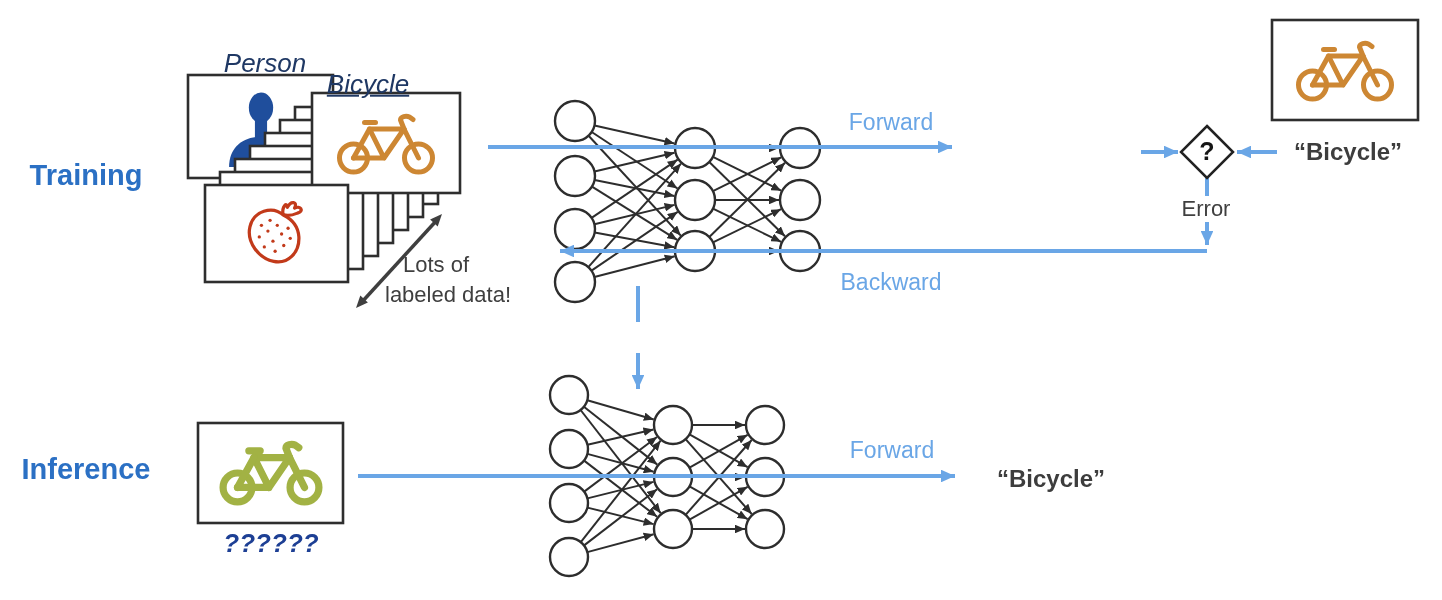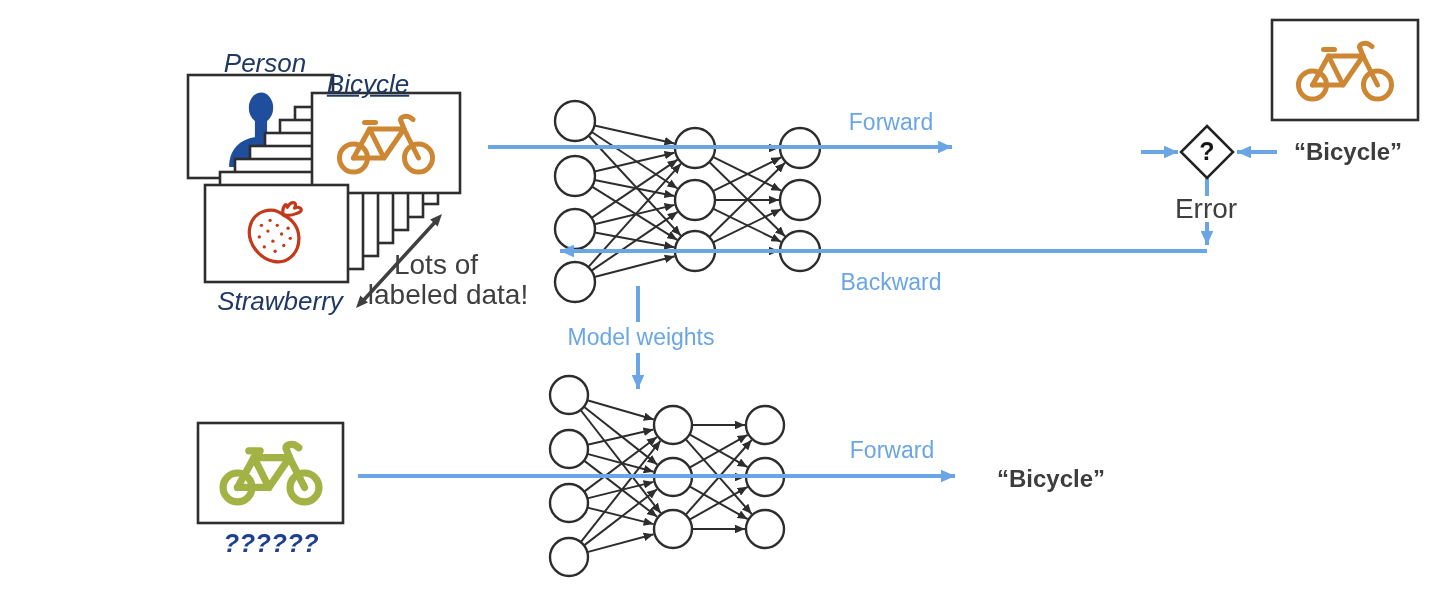--- a/index.html
+++ b/index.html
@@ -32,21 +32,21 @@
   .bike-orange{color:var(--orange);stroke-width:5;}
   .bike-olive{color:var(--olive-green);stroke-width:7;}
   .straw-icon{color:var(--strawberry-red);stroke-width:4.5;}
   .person-icon{color:var(--person-blue);}
   .icon-stroke{stroke:currentColor;fill:none;stroke-linecap:round;stroke-linejoin:round;}
   .icon-fill{fill:currentColor;stroke:none;}
 
   .lbl{position:absolute;transform:translate(-50%,-50%);white-space:nowrap;line-height:1.1;}
   .title{font-size:29px;font-weight:bold;color:var(--heading-blue);}
   .card-label{font-size:26px;font-style:italic;color:var(--navy);}
-  .note{font-size:28px;color:#3f3f3f;}
+  .note{font-size:22px;color:#3f3f3f;}
   .flow{font-size:23px;color:var(--arrow-blue);text-align:right;}
   .result{font-size:24px;font-weight:bold;color:var(--text-dark);}
   .qmark{font-size:25px;font-weight:bold;color:#161616;}
   .unknown{font-size:26px;font-weight:bold;font-style:italic;color:var(--royal-navy);}
 </style>
 </head>
 <body>
 
 <div id="canvas">
 
@@ -212,30 +212,30 @@
       <rect class="card" x="1272" y="20" width="146" height="100"></rect>
       <use href="#bike" x="1295" y="38" width="100" height="66" class="bike-orange"></use>
     </g>
 
     <g>
       <rect class="card" x="198" y="423" width="145" height="100"></rect>
       <use href="#bike" x="219" y="439" width="104" height="68" class="bike-olive"></use>
     </g>
   </svg>
 
+  <div class="lbl title" style="left:86px;top:176px;">Training</div>
   <div class="lbl card-label" style="left:265px;top:63px;">Person</div>
   <div class="lbl card-label" style="left:368px;top:84px;text-decoration:underline;">Bicycle</div>
-  <div class="lbl card-label" style="left:280px;top:301px;">Strawberry</div>
   <div class="lbl note" style="left:436px;top:265px;text-align:right;">Lots of</div>
   <div class="lbl note" style="left:448px;top:295px;">labeled data!</div>
 
   <div class="lbl flow" style="left:891px;top:123px;">Forward</div>
   <div class="lbl qmark" style="left:1207px;top:152px;">?</div>
   <div class="lbl result" style="left:1348px;top:152px;">“Bicycle”</div>
   <div class="lbl note" style="left:1206px;top:209px;">Error</div>
   <div class="lbl flow" style="left:891px;top:283px;">Backward</div>
-  <div class="lbl flow" style="left:641px;top:338px;">Model weights</div>
-
+
+  <div class="lbl title" style="left:86px;top:470px;">Inference</div>
   <div class="lbl unknown" style="left:271px;top:543px;">??????</div>
   <div class="lbl flow" style="left:892px;top:451px;">Forward</div>
   <div class="lbl result" style="left:1051px;top:479px;">“Bicycle”</div>
 
 </div>
 
 </body></html>

